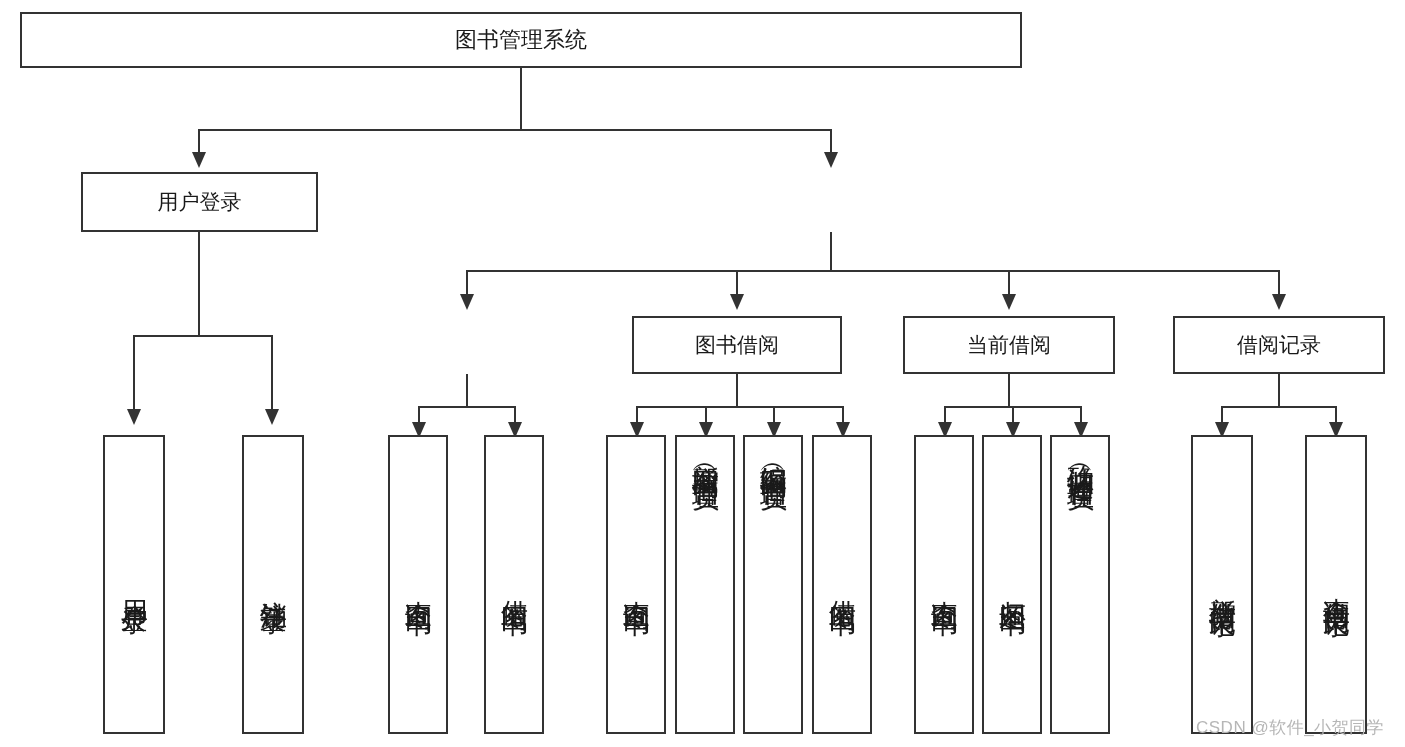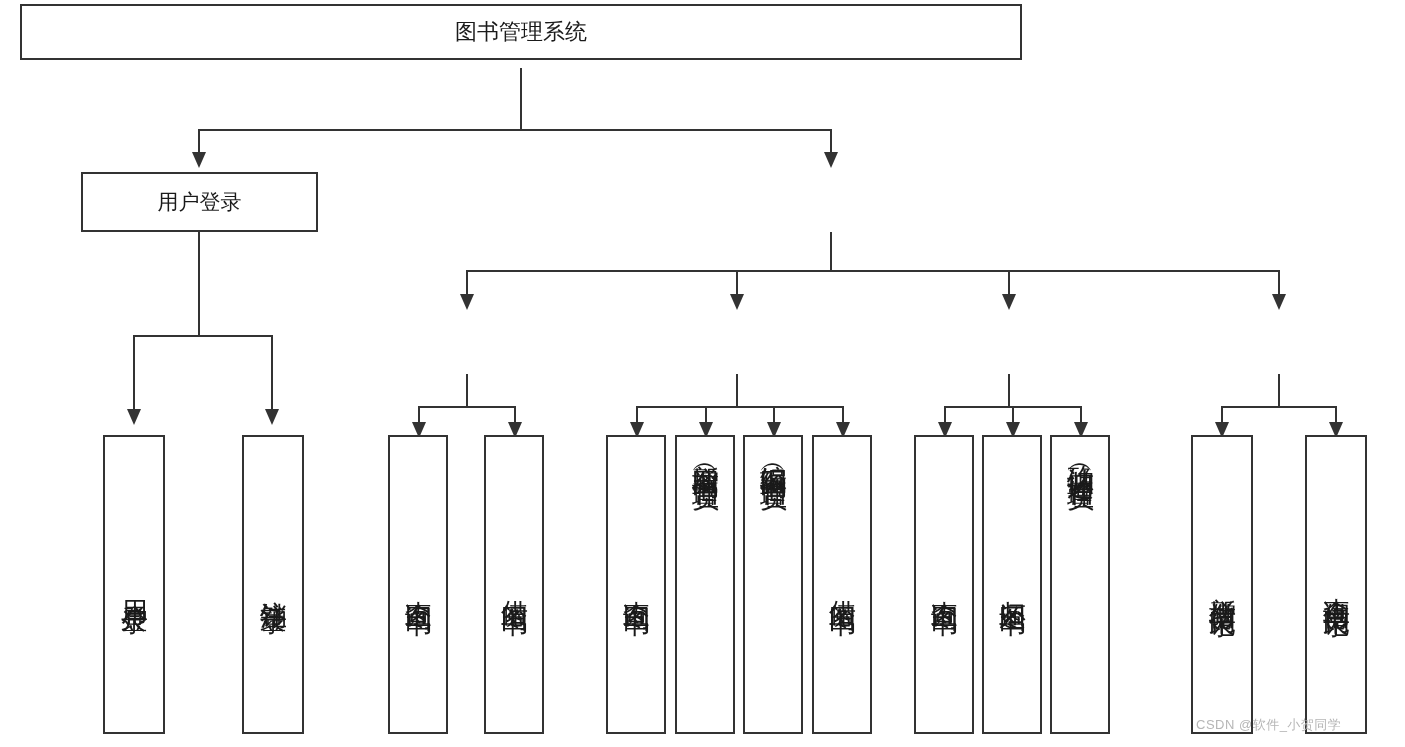--- a/index.html
+++ b/index.html
@@ -73,32 +73,32 @@
   .arrow {
     position: absolute;
     width: 0;
     height: 0;
     border-left: 7px solid transparent;
     border-right: 7px solid transparent;
     border-top: 16px solid #333333;
   }
   .watermark {
     position: absolute;
-    font-size: 13px;
+    font-size: 17px;
     color: #b6b6b6;
     white-space: nowrap;
     letter-spacing: 0.5px;
   }
 </style>
 </head>
 <body>
 
 <div id="canvas">
 
-  <div class="node horiz root" style="left:20px; top:4px; width:1002px; height:56px;">
+  <div class="node horiz root" style="left:20px; top:12px; width:1002px; height:56px;">
     <span class="node-label">图书管理系统</span>
   </div>
 
   <div class="line-v" style="left:520px; top:68px; height:62px;"></div>
 
   <div class="line-h" style="left:198px; top:129px; width:634px;"></div>
 
   <div class="line-v" style="left:198px; top:129px; height:25px;"></div>
   <div class="arrow" style="left:192px; top:152px;"></div>
   <div class="line-v" style="left:830px; top:129px; height:25px;"></div>
@@ -119,20 +119,29 @@
   <div class="line-h" style="left:466px; top:270px; width:814px;"></div>
   <div class="line-v" style="left:466px; top:270px; height:26px;"></div>
   <div class="arrow" style="left:460px; top:294px;"></div>
   <div class="line-v" style="left:736px; top:270px; height:26px;"></div>
   <div class="arrow" style="left:730px; top:294px;"></div>
   <div class="line-v" style="left:1008px; top:270px; height:26px;"></div>
   <div class="arrow" style="left:1002px; top:294px;"></div>
   <div class="line-v" style="left:1278px; top:270px; height:26px;"></div>
   <div class="arrow" style="left:1272px; top:294px;"></div>
 
+  <div class="node horiz" style="left:632px; top:316px; width:210px; height:58px;">
+    <span class="node-label">图书借阅</span>
+  </div>
+  <div class="node horiz" style="left:903px; top:316px; width:212px; height:58px;">
+    <span class="node-label">当前借阅</span>
+  </div>
+  <div class="node horiz" style="left:1173px; top:316px; width:212px; height:58px;">
+    <span class="node-label">借阅记录</span>
+  </div>
 
   <div class="line-v" style="left:466px; top:374px; height:33px;"></div>
   <div class="line-h" style="left:418px; top:406px; width:98px;"></div>
   <div class="line-v" style="left:418px; top:406px; height:18px;"></div>
   <div class="arrow" style="left:412px; top:422px;"></div>
   <div class="line-v" style="left:514px; top:406px; height:18px;"></div>
   <div class="arrow" style="left:508px; top:422px;"></div>
 
   <div class="line-v" style="left:736px; top:374px; height:33px;"></div>
   <div class="line-h" style="left:636px; top:406px; width:208px;"></div>

